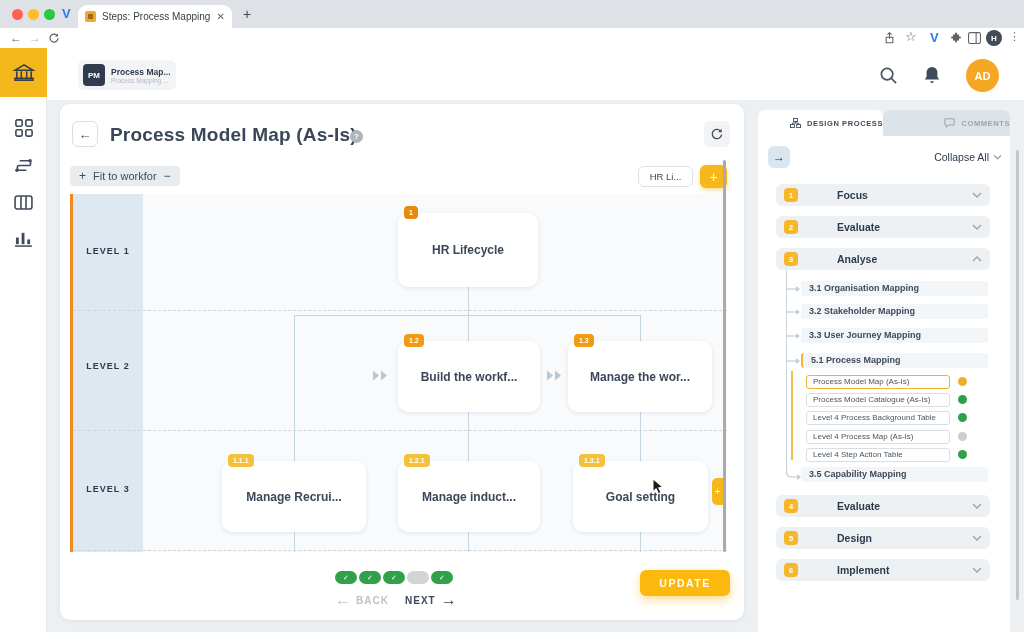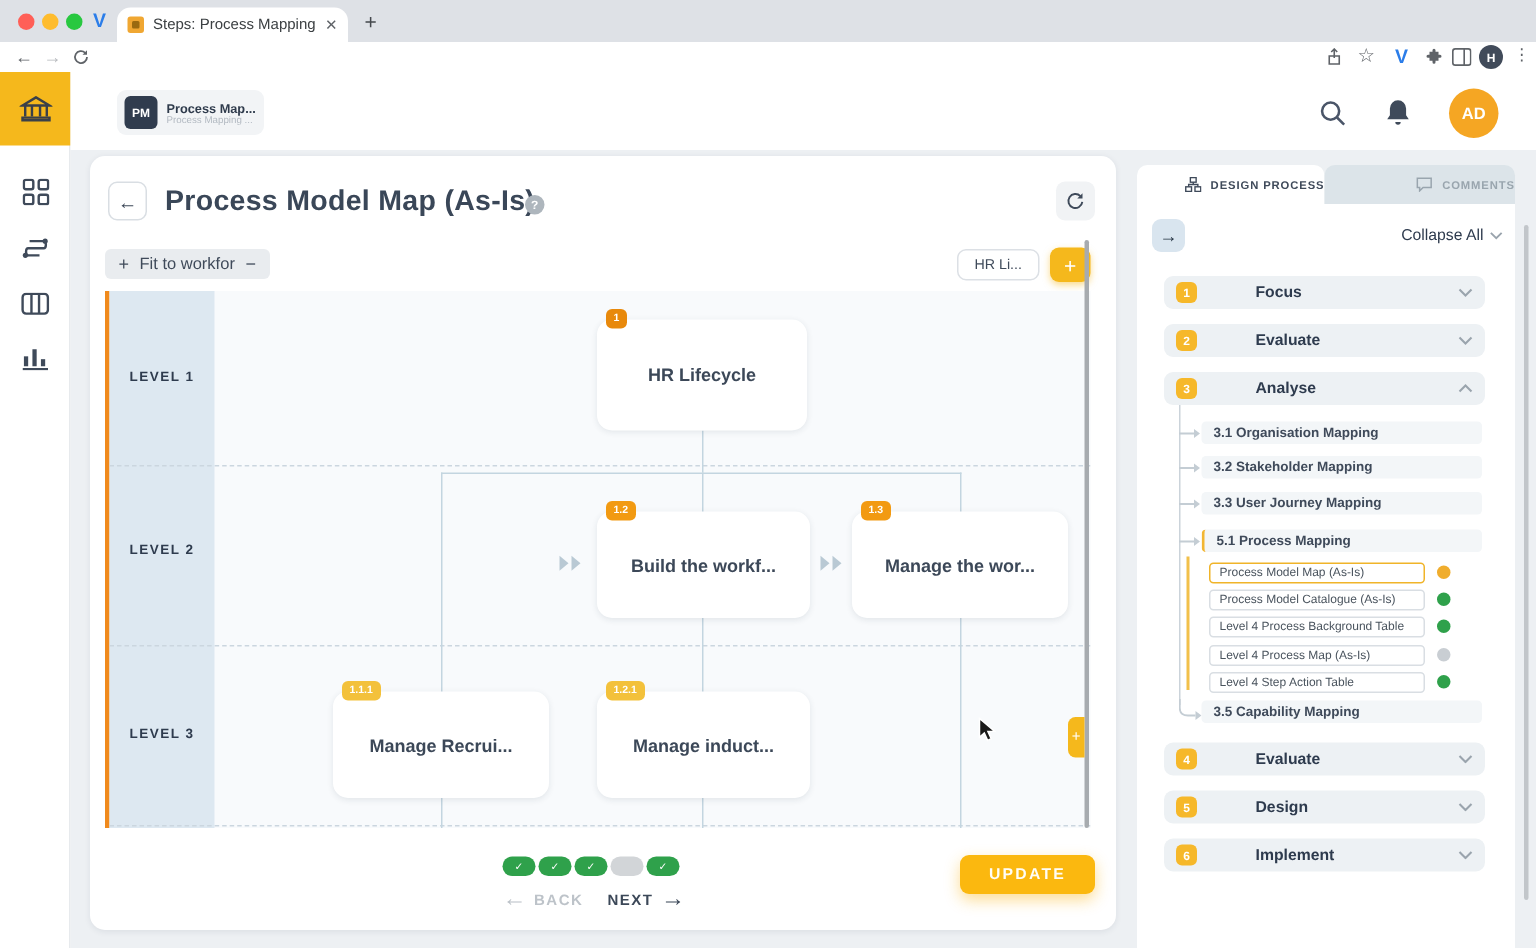--- a/index.html
+++ b/index.html
@@ -243,20 +243,24 @@
         <span>Manage Recrui...</span>
       </div>
       <div class="abs node" style="left:498px;top:147px;width:144px;height:71px">
         <span class="badge b2">1.3</span>
         <span>Manage the wor...</span>
       </div>
       <div class="abs node" style="left:328px;top:267px;width:142px;height:71px">
         <span class="badge b3">1.2.1</span>
         <span>Manage induct...</span>
       </div>
+      <div class="abs node" style="left:503px;top:267px;width:135px;height:71px">
+        <span class="badge b3">1.3.1</span>
+        <span>Goal setting</span>
+      </div>
 
       <svg class="abs" style="left:301px;top:175px" width="18" height="13" viewBox="0 0 18 13">
           <path d="M2 1.5 L8 6.5 L2 11.5 Z" fill="#B9C9D4"></path>
           <path d="M10 1.5 L16 6.5 L10 11.5 Z" fill="#B9C9D4"></path>
         </svg>
       <svg class="abs" style="left:475px;top:175px" width="18" height="13" viewBox="0 0 18 13">
           <path d="M2 1.5 L8 6.5 L2 11.5 Z" fill="#B9C9D4"></path>
           <path d="M10 1.5 L16 6.5 L10 11.5 Z" fill="#B9C9D4"></path>
         </svg>
 

